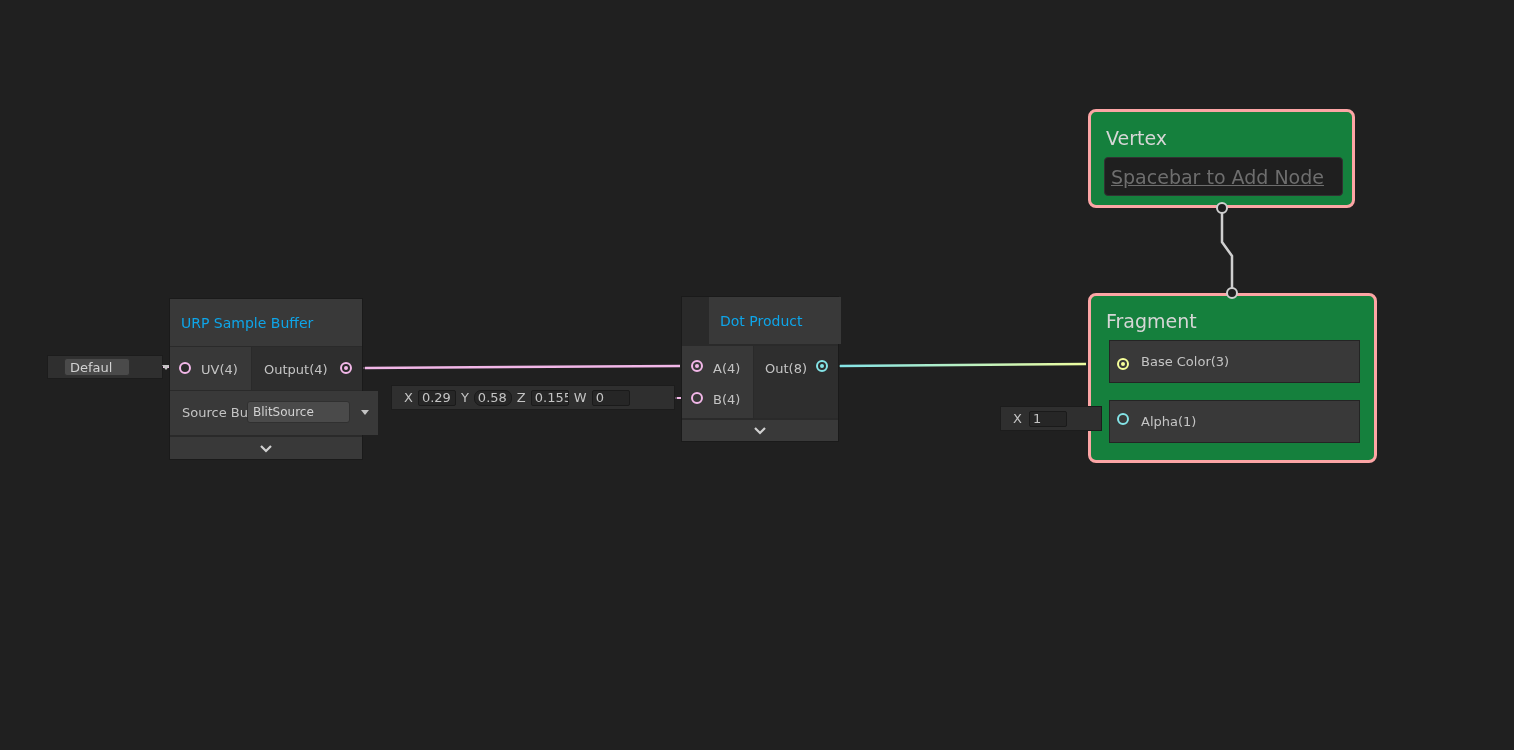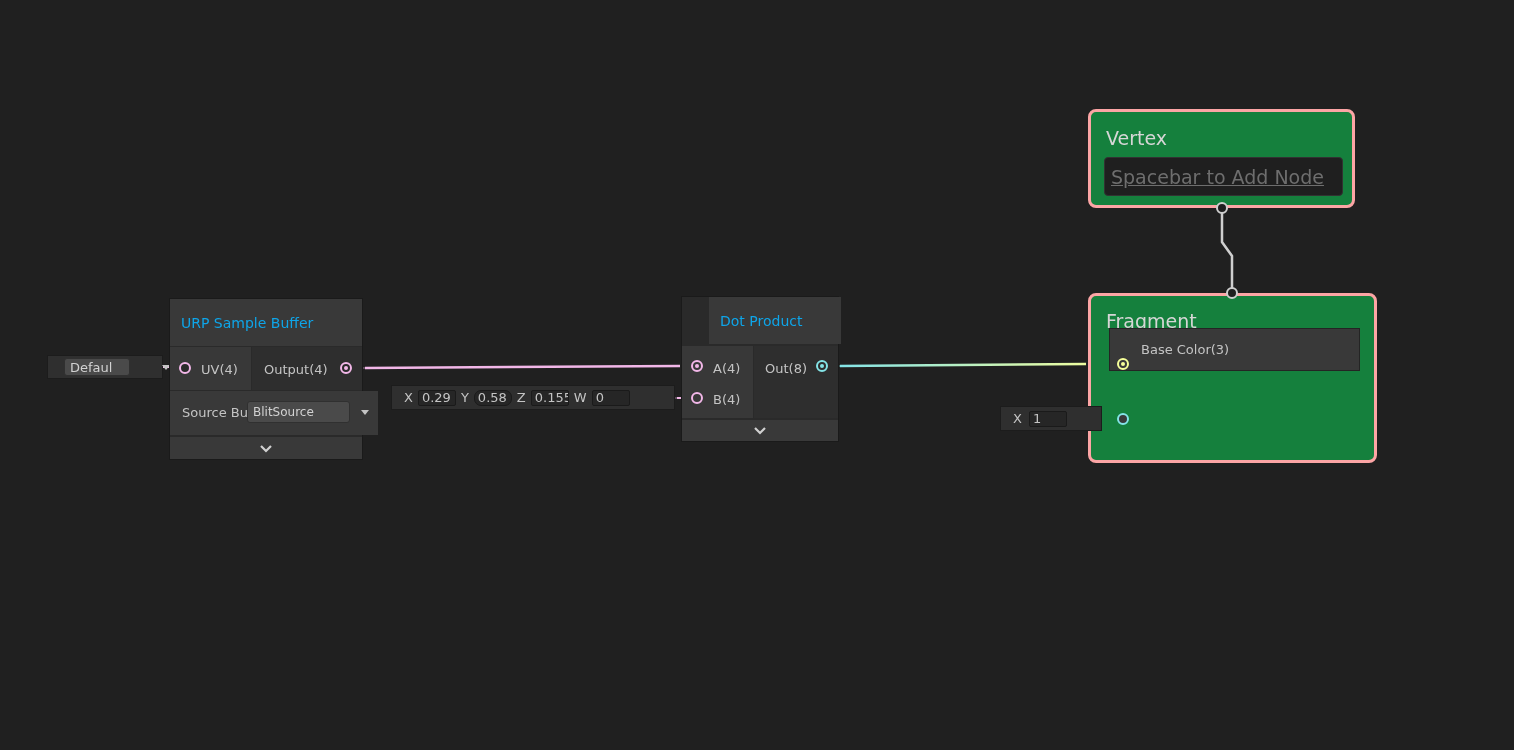--- a/index.html
+++ b/index.html
@@ -128,22 +128,25 @@
 </div>
 
 <div class="abs ctx" style="left:1088px;top:109px;width:267px;height:99px;">
   <span class="abs ctx-title" style="left:15px;top:15px;">Vertex</span>
   <div class="abs placeholder" style="left:13px;top:45px;width:239px;height:39px;">Spacebar to Add Node</div>
 </div>
 <div class="abs" style="left:1216px;top:202px;width:12px;height:12px;border:2px solid #cfcfcf;border-radius:50%;background:#1f1f1f;"></div>
 
 <div class="abs ctx" style="left:1088px;top:293px;width:289px;height:170px;">
   <span class="abs ctx-title" style="left:15px;top:14px;">Fragment</span>
-  <div class="abs ctx-slot" style="left:18px;top:32px;width:251px;height:43px;">
+  <div class="abs ctx-slot" style="left:18px;top:44px;width:251px;height:43px;">
     <span class="port-label" style="margin-left:31px;">Base Color(3)</span>
+  </div>
+  <div class="abs ctx-slot" style="left:18px;top:104px;width:251px;height:43px;">
+    <span class="port-label" style="margin-left:31px;">Alpha(1)</span>
   </div>
 </div>
 <div class="abs" style="left:1226px;top:287px;width:12px;height:12px;border:2px solid #cfcfcf;border-radius:50%;background:#1f1f1f;"></div>
 <div class="abs" style="left:1117px;top:358px;width:12px;height:12px;border:2px solid #f6ff9a;border-radius:50%;background:#393939;">
   <div style="width:4px;height:4px;background:#f6ff9a;border-radius:50%;margin:2px;"></div>
 </div>
 <div class="abs" style="left:1117px;top:413px;width:12px;height:12px;border:2px solid #84e4e7;border-radius:50%;background:#393939;"></div>
 
 <div class="abs inline-field" style="left:1000px;top:406px;width:102px;height:25px;padding-left:12px;">
   <span class="axis" style="margin-right:7px;">X</span>

